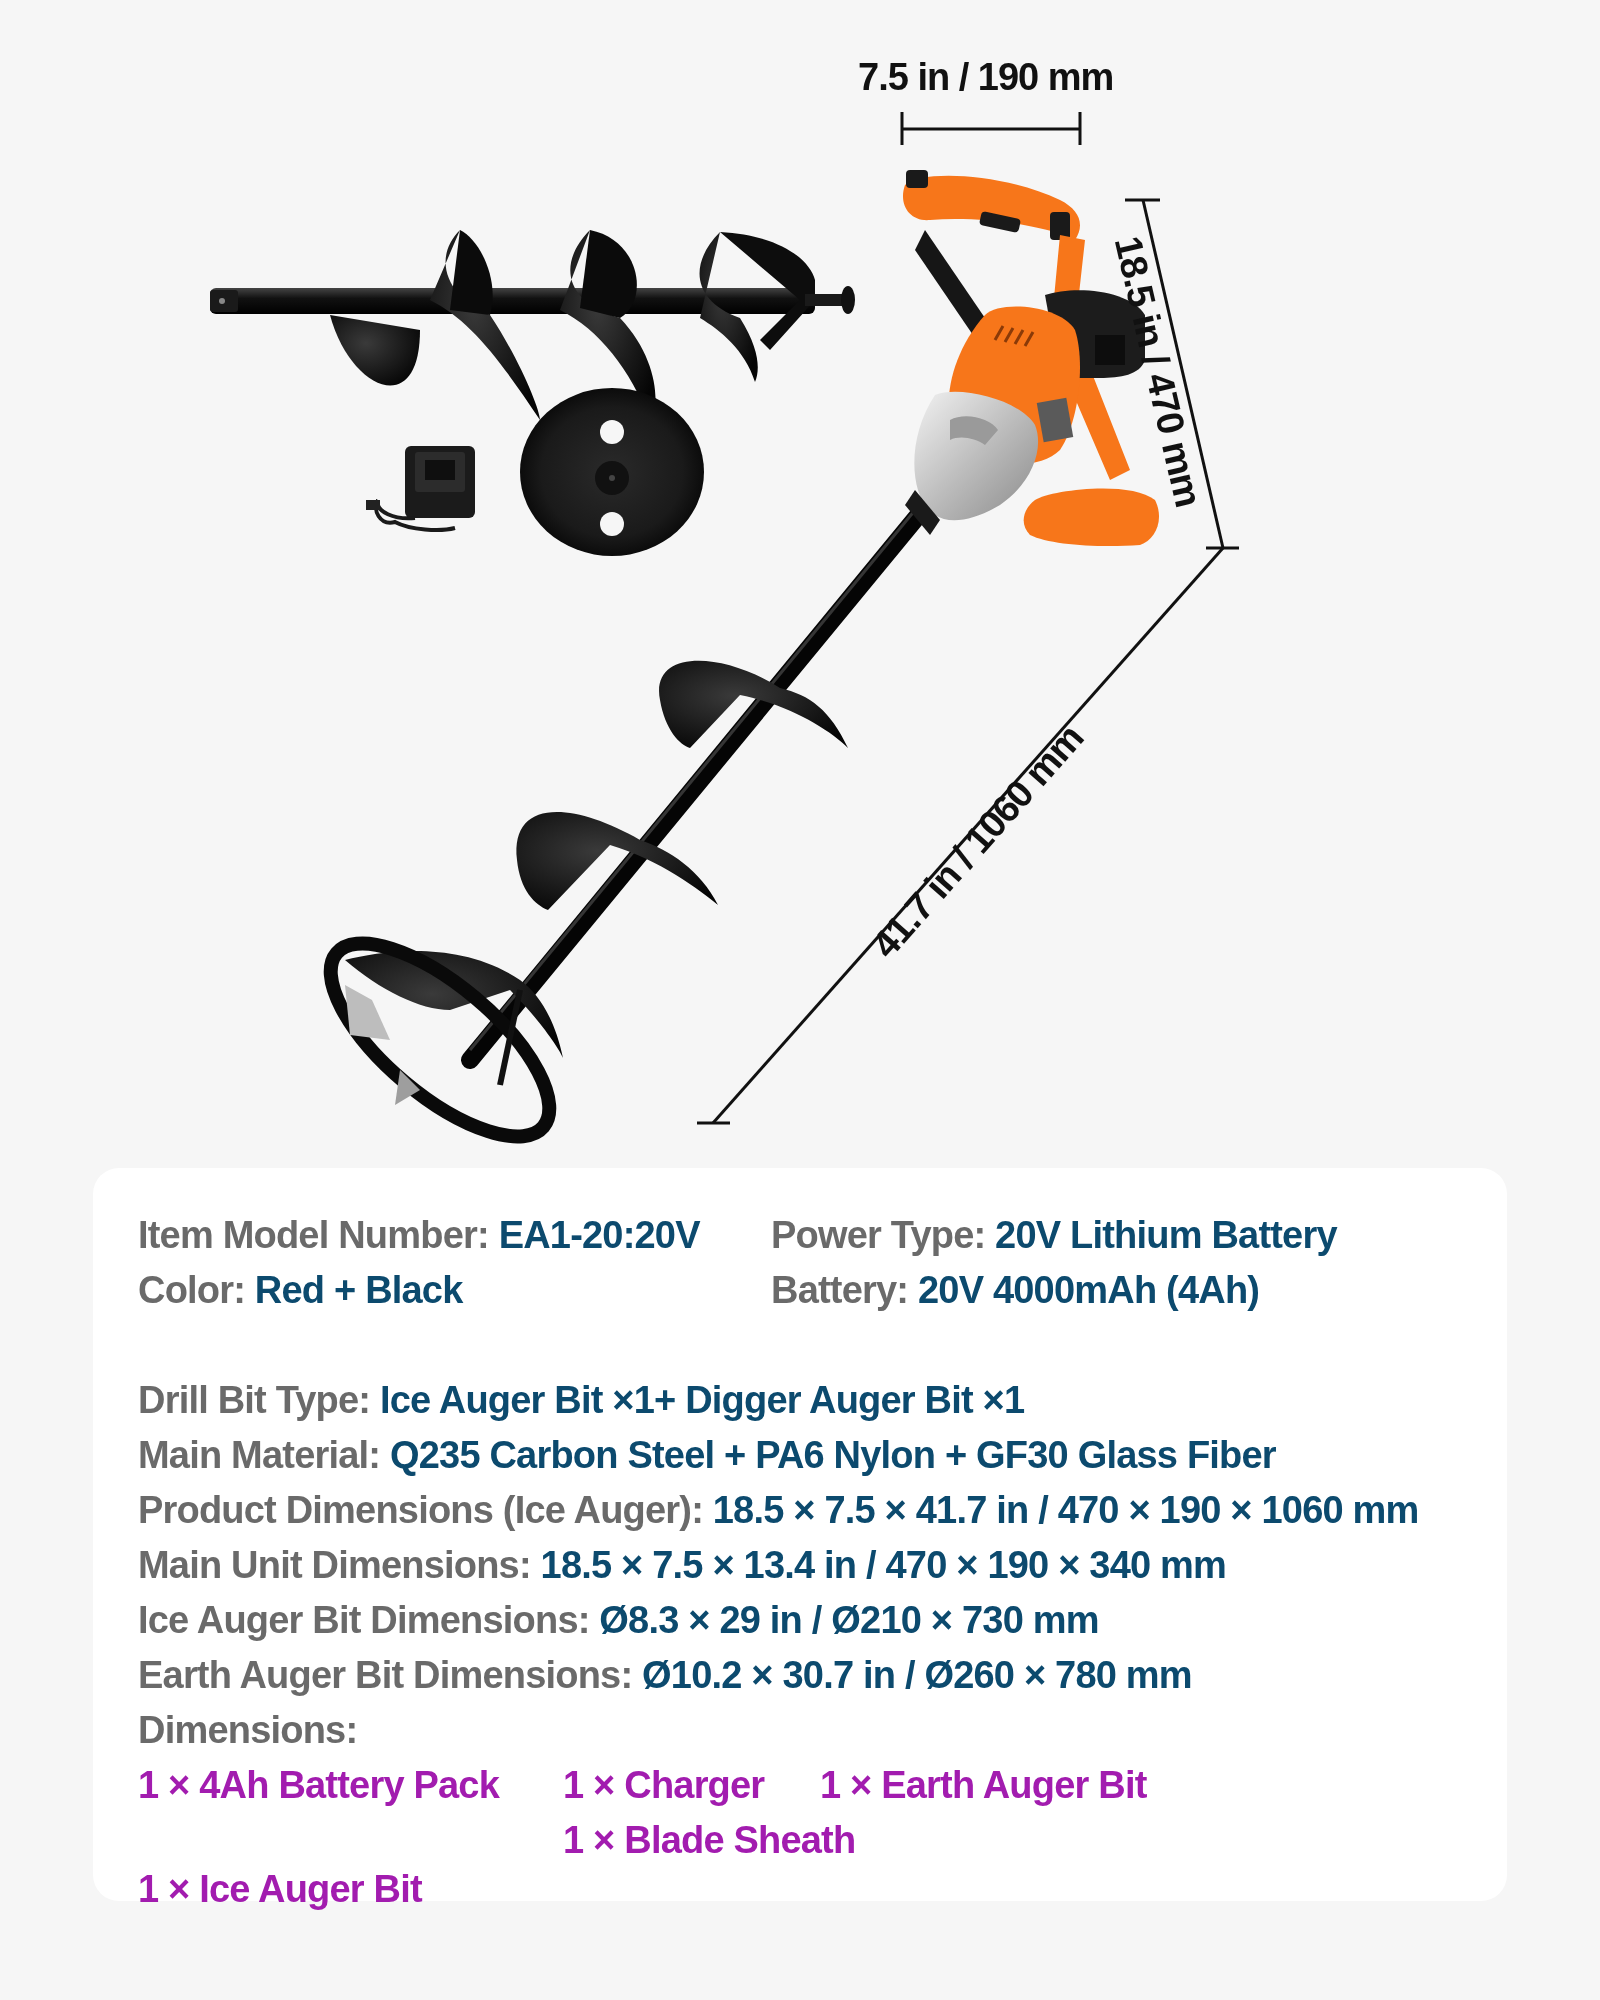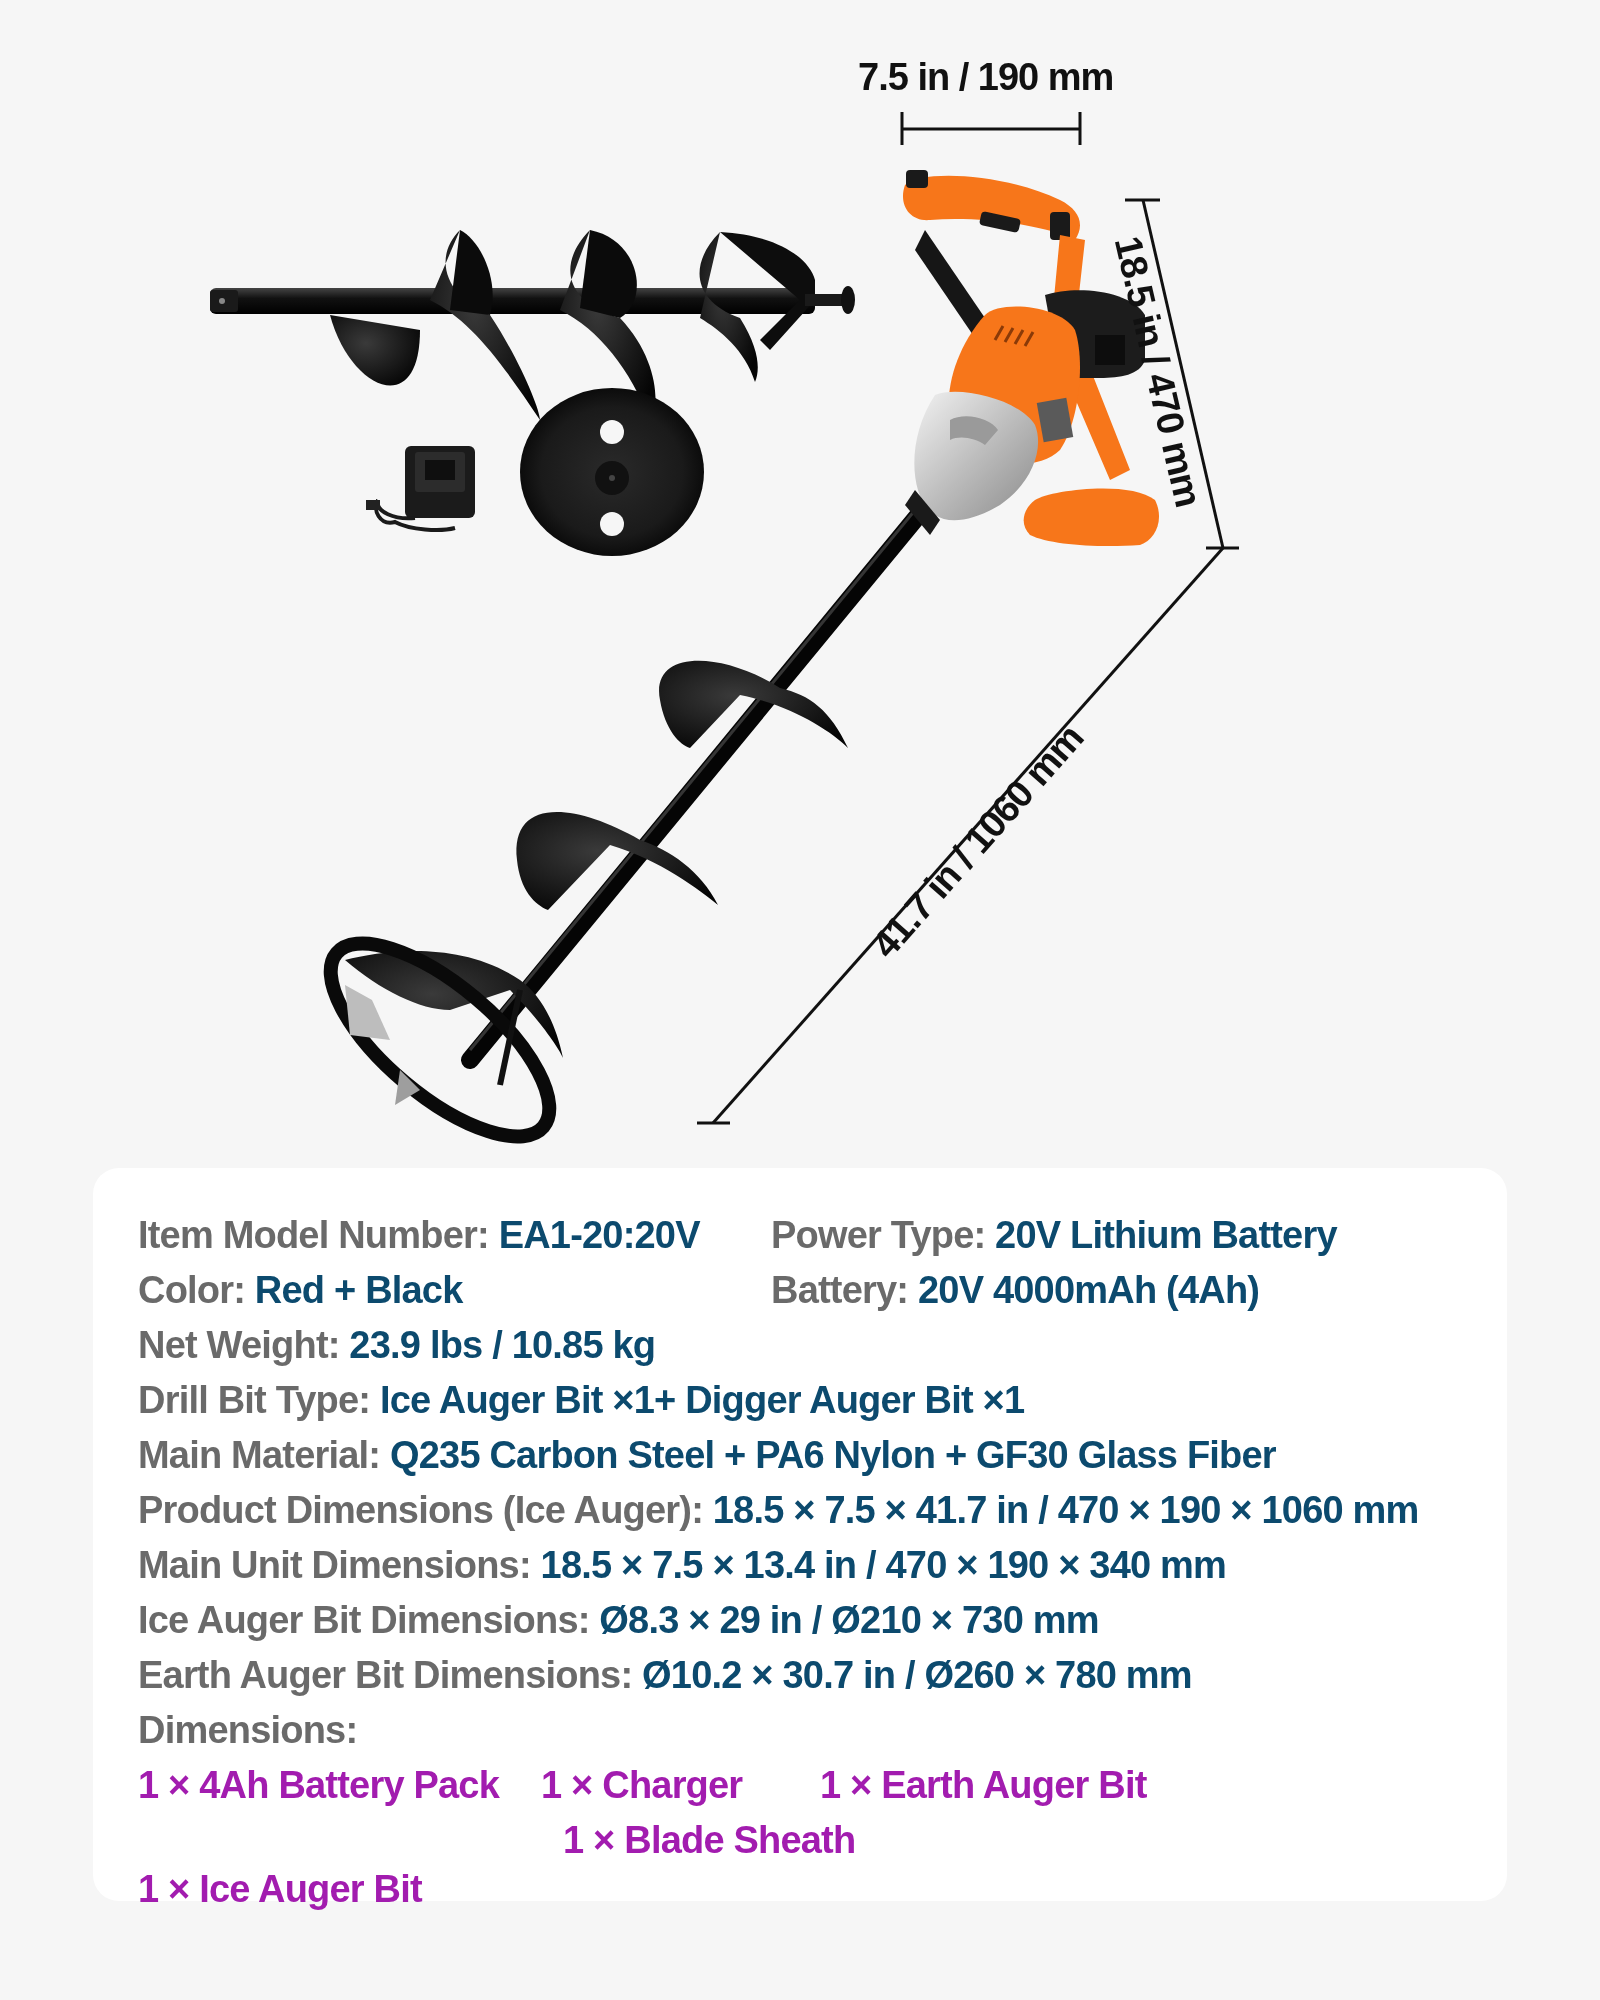--- a/index.html
+++ b/index.html
@@ -137,24 +137,20 @@
     <span class="val">20V Lithium Battery</span>
   </div>
   <div class="row" style="top:99px;">
     <span class="lbl">Color:</span>
     <span class="val">Red + Black</span>
   </div>
   <div class="row" style="top:99px;left:678px;">
     <span class="lbl">Battery:</span>
     <span class="val">20V 4000mAh (4Ah)</span>
   </div>
-  <div class="row" style="top:154px;">
-    <span class="lbl">Net Weight:</span>
-    <span class="val">23.9 lbs / 10.85 kg</span>
-  </div>
   <div class="row" style="top:209px;">
     <span class="lbl">Drill Bit Type:</span>
     <span class="val">Ice Auger Bit ×1+ Digger Auger Bit ×1</span>
   </div>
   <div class="row" style="top:264px;">
     <span class="lbl">Main Material:</span>
     <span class="val">Q235 Carbon Steel + PA6 Nylon + GF30 Glass Fiber</span>
   </div>
   <div class="row" style="top:319px;">
     <span class="lbl">Product Dimensions (Ice Auger):</span>
@@ -170,17 +166,17 @@
   </div>
   <div class="row" style="top:484px;">
     <span class="lbl">Earth Auger Bit Dimensions:</span>
     <span class="val">Ø10.2 × 30.7 in / Ø260 × 780 mm</span>
   </div>
   <div class="row" style="top:539px;">
     <span class="lbl">Dimensions:</span>
   </div>
 
   <div class="acc" style="left:45px;top:594px;">1 × 4Ah Battery Pack</div>
-  <div class="acc" style="left:448px;top:594px;">1 × Charger</div>
+  <div class="acc" style="left:470px;top:594px;">1 × Charger</div>
   <div class="acc" style="left:727px;top:594px;">1 × Earth Auger Bit</div>
   <div class="acc" style="left:45px;top:680px;margin-top:18px;">1 × Ice Auger Bit</div>
   <div class="acc" style="left:470px;top:649px;">1 × Blade Sheath</div>
 </div>
 
 </body></html>

